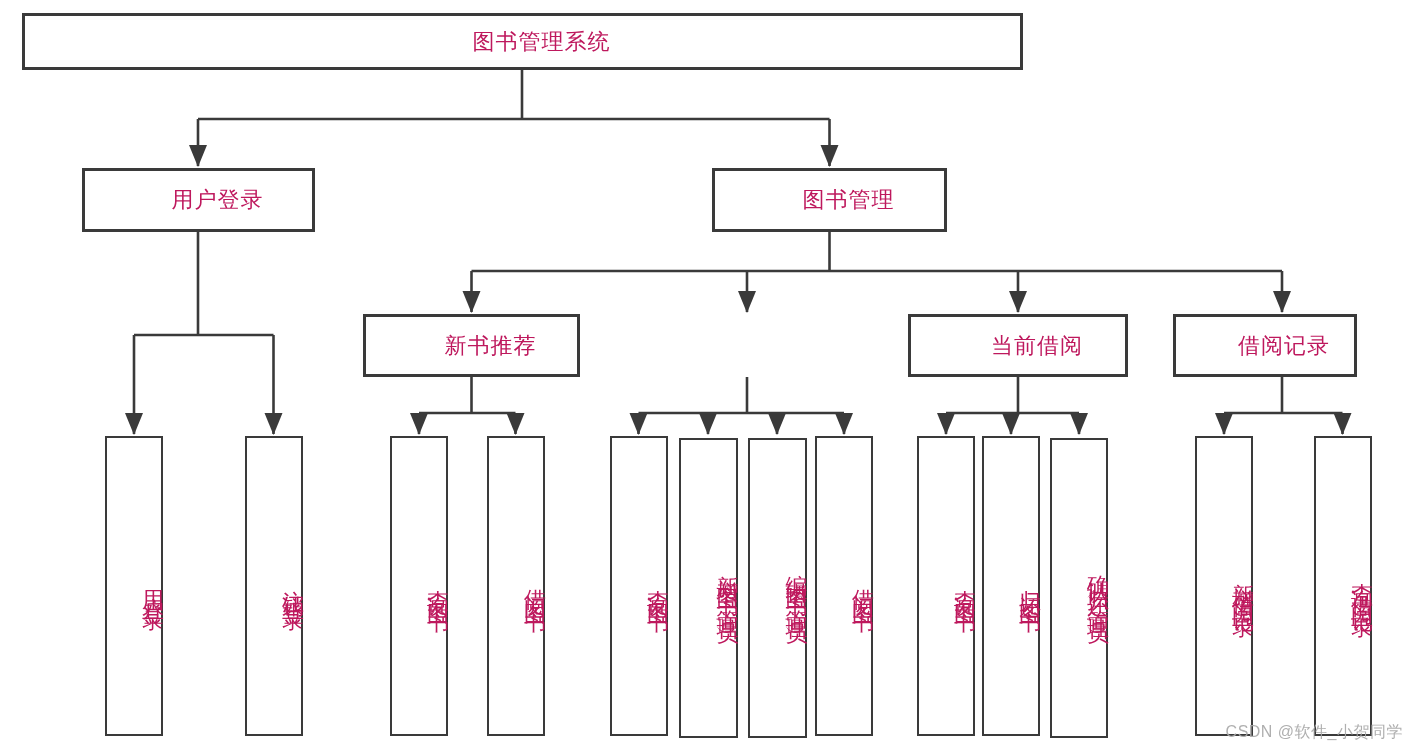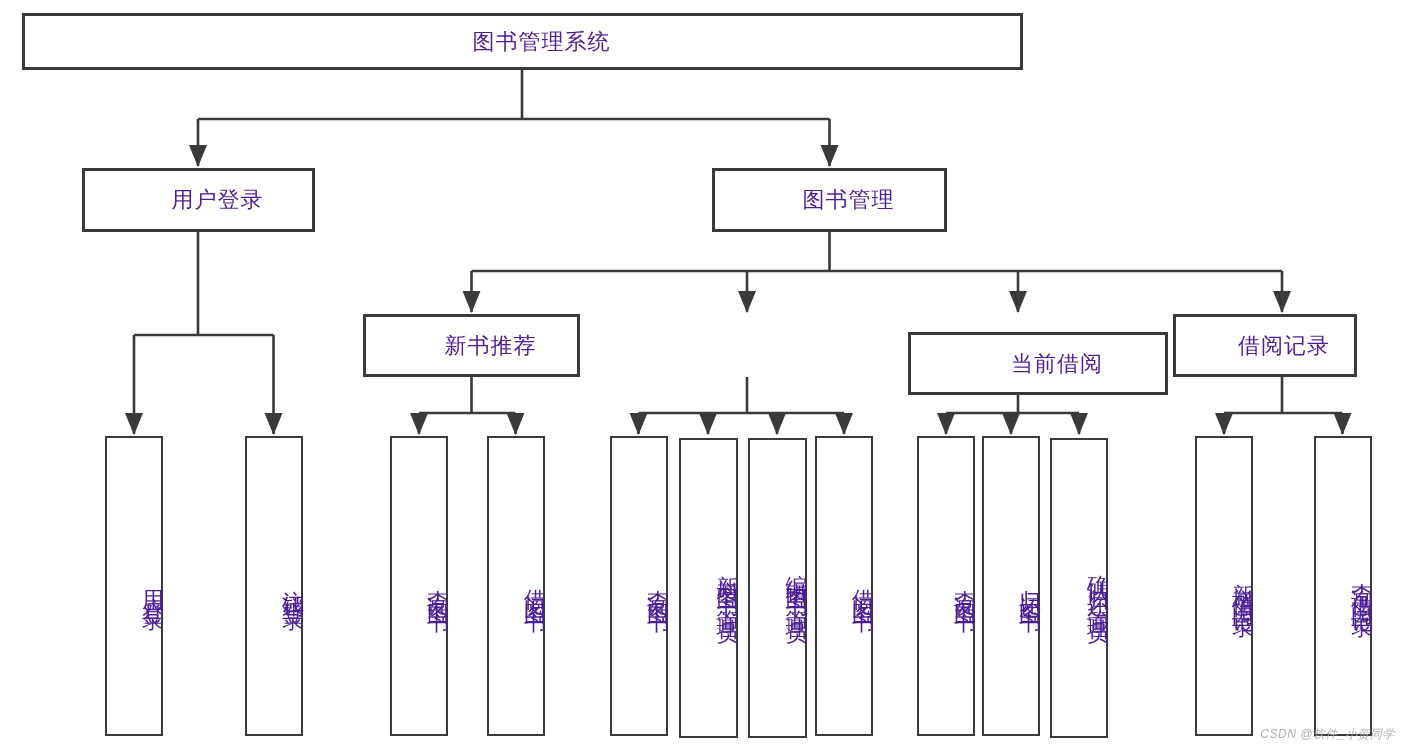--- a/index.html
+++ b/index.html
@@ -24,49 +24,48 @@
     z-index: 1;
   }
   .box {
     position: absolute;
     box-sizing: border-box;
     background: #ffffff;
     border: 3px solid #3a3a3a;
     display: flex;
     align-items: center;
     justify-content: center;
-    color: #4c1d95;
+    color: #be185d;
     font-size: 22px;
     z-index: 2;
     padding-left: 38px;
   }
   .box .hlabel {
     letter-spacing: 1px;
     white-space: nowrap;
   }
   .leaf {
     border-width: 2.5px;
   }
   .leaf .vtext {
     writing-mode: vertical-rl;
     text-orientation: mixed;
     letter-spacing: 7px;
     line-height: 1.1;
     white-space: nowrap;
   }
   .watermark {
     position: absolute;
-    right: 10px;
+    right: 2px;
     bottom: 4px;
-    font-size: 12px;
+    font-size: 16px;
     color: rgba(168, 168, 168, 0.92);
     letter-spacing: 0.5px;
     z-index: 3;
     white-space: nowrap;
-    font-style: italic;
   }
 </style>
 </head>
 <body>
 
 <div class="canvas">
 
   <svg class="links" viewBox="0 0 1405 747" xmlns="http://www.w3.org/2000/svg">
     <defs>
       <marker id="arrowhead" markerUnits="userSpaceOnUse" markerWidth="26" markerHeight="20" refX="21" refY="9" orient="auto">
@@ -124,21 +123,21 @@
   <div class="box" style="left:82px;top:168px;width:233px;height:64px">
     <span class="hlabel">用户登录</span>
   </div>
   <div class="box" style="left:363px;top:314px;width:217px;height:63px">
     <span class="hlabel">新书推荐</span>
   </div>
 
   <div class="box" style="left:712px;top:168px;width:235px;height:64px">
     <span class="hlabel">图书管理</span>
   </div>
-  <div class="box" style="left:908px;top:332px;width:260px;height:63px">
+  <div class="box" style="left:908px;top:314px;width:220px;height:63px">
     <span class="hlabel">当前借阅</span>
   </div>
   <div class="box" style="left:1173px;top:314px;width:184px;height:63px">
     <span class="hlabel">借阅记录</span>
   </div>
 
   <div class="box leaf" style="left:105px;top:436px;width:58px;height:300px">
     <span class="vtext">用户登录</span>
   </div>
   <div class="box leaf" style="left:245px;top:436px;width:58px;height:300px">

